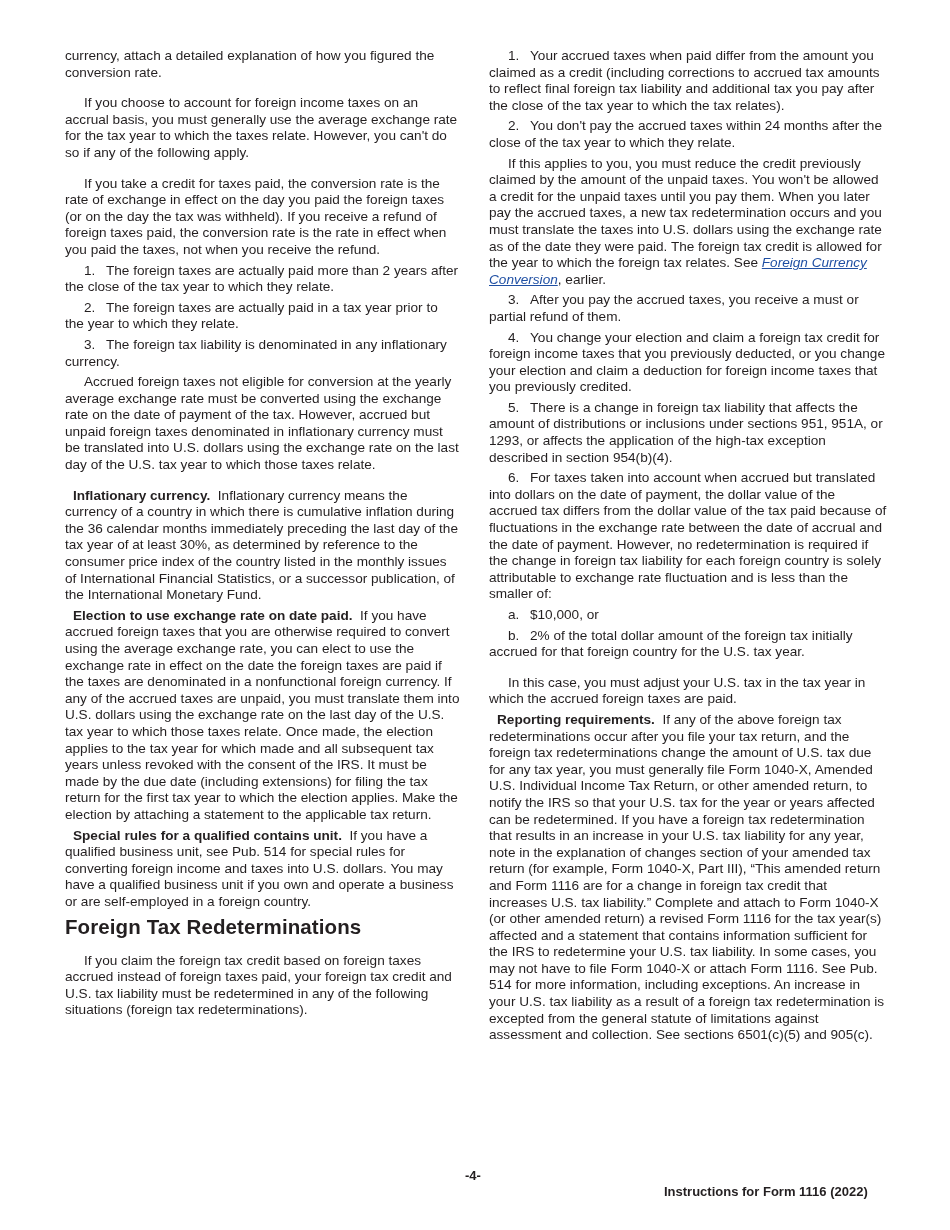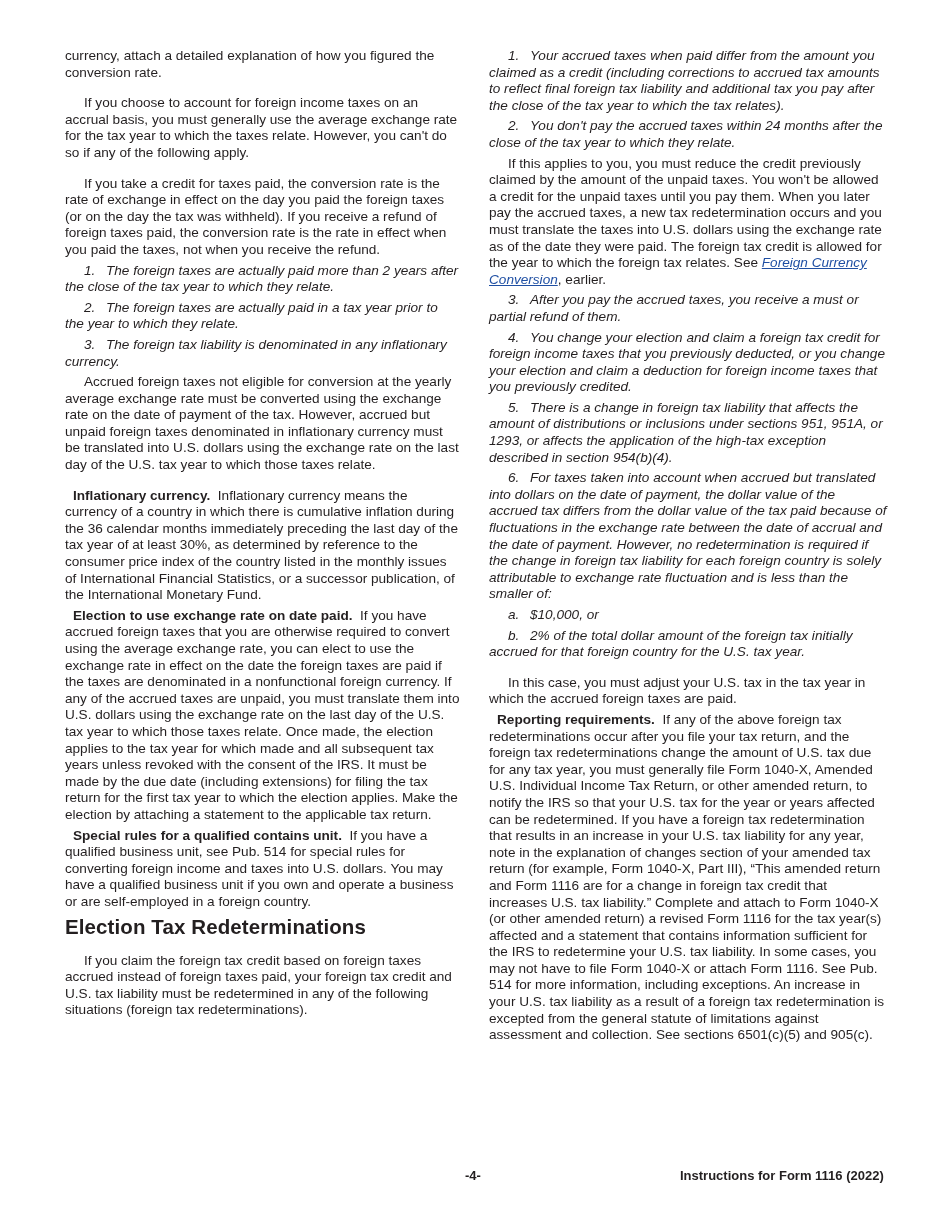--- a/index.html
+++ b/index.html
@@ -4,44 +4,44 @@
 <style>
   html, body { margin: 0; padding: 0; background: #ffffff; }
   body { width: 950px; height: 1230px; position: relative; overflow: hidden;
          font-family: "Liberation Sans", sans-serif; color: #231f20; }
   .col { position: absolute; top: 48px; font-size: 13.6px; line-height: 16.6px; }
   .col-left { left: 65px; width: 395px; }
   .col-right { left: 489px; width: 398px; }
   p { margin: 0 0 4px 0; }
   p.ind { text-indent: 19px; }
   p.gap { margin-top: 14px; }
-  p.num { text-indent: 19px; font-style: italic; }
+  p.num { text-indent: 19px; }
   .num-label { display: inline-block; text-indent: 0; width: 22px; }
   b.runin { font-weight: bold; padding-left: 8px; }
   h2 { font-size: 20.5px; font-weight: bold; margin: 3px 0 3px 0; line-height: 24px; letter-spacing: 0.1px; }
   a.xref { color: #1f4fa3; font-style: italic; text-decoration: underline; }
   .footer { position: absolute; top: 1168px; font-size: 13px; font-weight: bold; }
   .footer-page { left: 465px; }
-  .footer-title { left: 680px; }
+  .footer-title { left: 664px; margin-top: 16px; }
 </style>
 </head>
 <body>
 
 <div class="col col-left">
   <p>currency, attach a detailed explanation of how you figured the conversion rate.</p>
   <p class="ind gap">If you choose to account for foreign income taxes on an accrual basis, you must generally use the average exchange rate for the tax year to which the taxes relate. However, you can't do so if any of the following apply.</p>
   <p class="ind gap">If you take a credit for taxes paid, the conversion rate is the rate of exchange in effect on the day you paid the foreign taxes (or on the day the tax was withheld). If you receive a refund of foreign taxes paid, the conversion rate is the rate in effect when you paid the taxes, not when you receive the refund.</p>
   <p class="num"><span class="num-label">1.</span><span>The foreign taxes are actually paid more than 2 years after the close of the tax year to which they relate.</span></p>
   <p class="num"><span class="num-label">2.</span><span>The foreign taxes are actually paid in a tax year prior to the year to which they relate.</span></p>
   <p class="num"><span class="num-label">3.</span><span>The foreign tax liability is denominated in any inflationary currency.</span></p>
   <p class="ind">Accrued foreign taxes not eligible for conversion at the yearly average exchange rate must be converted using the exchange rate on the date of payment of the tax. However, accrued but unpaid foreign taxes denominated in inflationary currency must be translated into U.S. dollars using the exchange rate on the last day of the U.S. tax year to which those taxes relate.</p>
   <p class="gap"><b class="runin">Inflationary currency.</b>&nbsp; <span>Inflationary currency means the currency of a country in which there is cumulative inflation during the 36 calendar months immediately preceding the last day of the tax year of at least 30%, as determined by reference to the consumer price index of the country listed in the monthly issues of International Financial Statistics, or a successor publication, of the International Monetary Fund.</span></p>
   <p><b class="runin">Election to use exchange rate on date paid.</b>&nbsp; <span>If you have accrued foreign taxes that you are otherwise required to convert using the average exchange rate, you can elect to use the exchange rate in effect on the date the foreign taxes are paid if the taxes are denominated in a nonfunctional foreign currency. If any of the accrued taxes are unpaid, you must translate them into U.S. dollars using the exchange rate on the last day of the U.S. tax year to which those taxes relate. Once made, the election applies to the tax year for which made and all subsequent tax years unless revoked with the consent of the IRS. It must be made by the due date (including extensions) for filing the tax return for the first tax year to which the election applies. Make the election by attaching a statement to the applicable tax return.</span></p>
   <p><b class="runin">Special rules for a qualified contains unit.</b>&nbsp; <span>If you have a qualified business unit, see Pub. 514 for special rules for converting foreign income and taxes into U.S. dollars. You may have a qualified business unit if you own and operate a business or are self-employed in a foreign country.</span></p>
-  <h2>Election Tax Redeterminations</h2>
+  <h2>Foreign Tax Redeterminations</h2>
   <p class="ind gap">If you claim the foreign tax credit based on foreign taxes accrued instead of foreign taxes paid, your foreign tax credit and U.S. tax liability must be redetermined in any of the following situations (foreign tax redeterminations).</p>
 </div>
 
 <div class="col col-right">
   <p class="num"><span class="num-label">1.</span><span>Your accrued taxes when paid differ from the amount you claimed as a credit (including corrections to accrued tax amounts to reflect final foreign tax liability and additional tax you pay after the close of the tax year to which the tax relates).</span></p>
   <p class="num"><span class="num-label">2.</span><span>You don't pay the accrued taxes within 24 months after the close of the tax year to which they relate.</span></p>
   <p class="ind"><span>If this applies to you, you must reduce the credit previously claimed by the amount of the unpaid taxes. You won't be allowed a credit for the unpaid taxes until you pay them. When you later pay the accrued taxes, a new tax redetermination occurs and you must translate the taxes into U.S. dollars using the exchange rate as of the date they were paid. The foreign tax credit is allowed for the year to which the foreign tax relates. See </span><a class="xref" href="#">Foreign Currency Conversion</a><span>, earlier.</span></p>
   <p class="num"><span class="num-label">3.</span><span>After you pay the accrued taxes, you receive a must or partial refund of them.</span></p>
   <p class="num"><span class="num-label">4.</span><span>You change your election and claim a foreign tax credit for foreign income taxes that you previously deducted, or you change your election and claim a deduction for foreign income taxes that you previously credited.</span></p>
   <p class="num"><span class="num-label">5.</span><span>There is a change in foreign tax liability that affects the amount of distributions or inclusions under sections 951, 951A, or 1293, or affects the application of the high-tax exception described in section 954(b)(4).</span></p>

